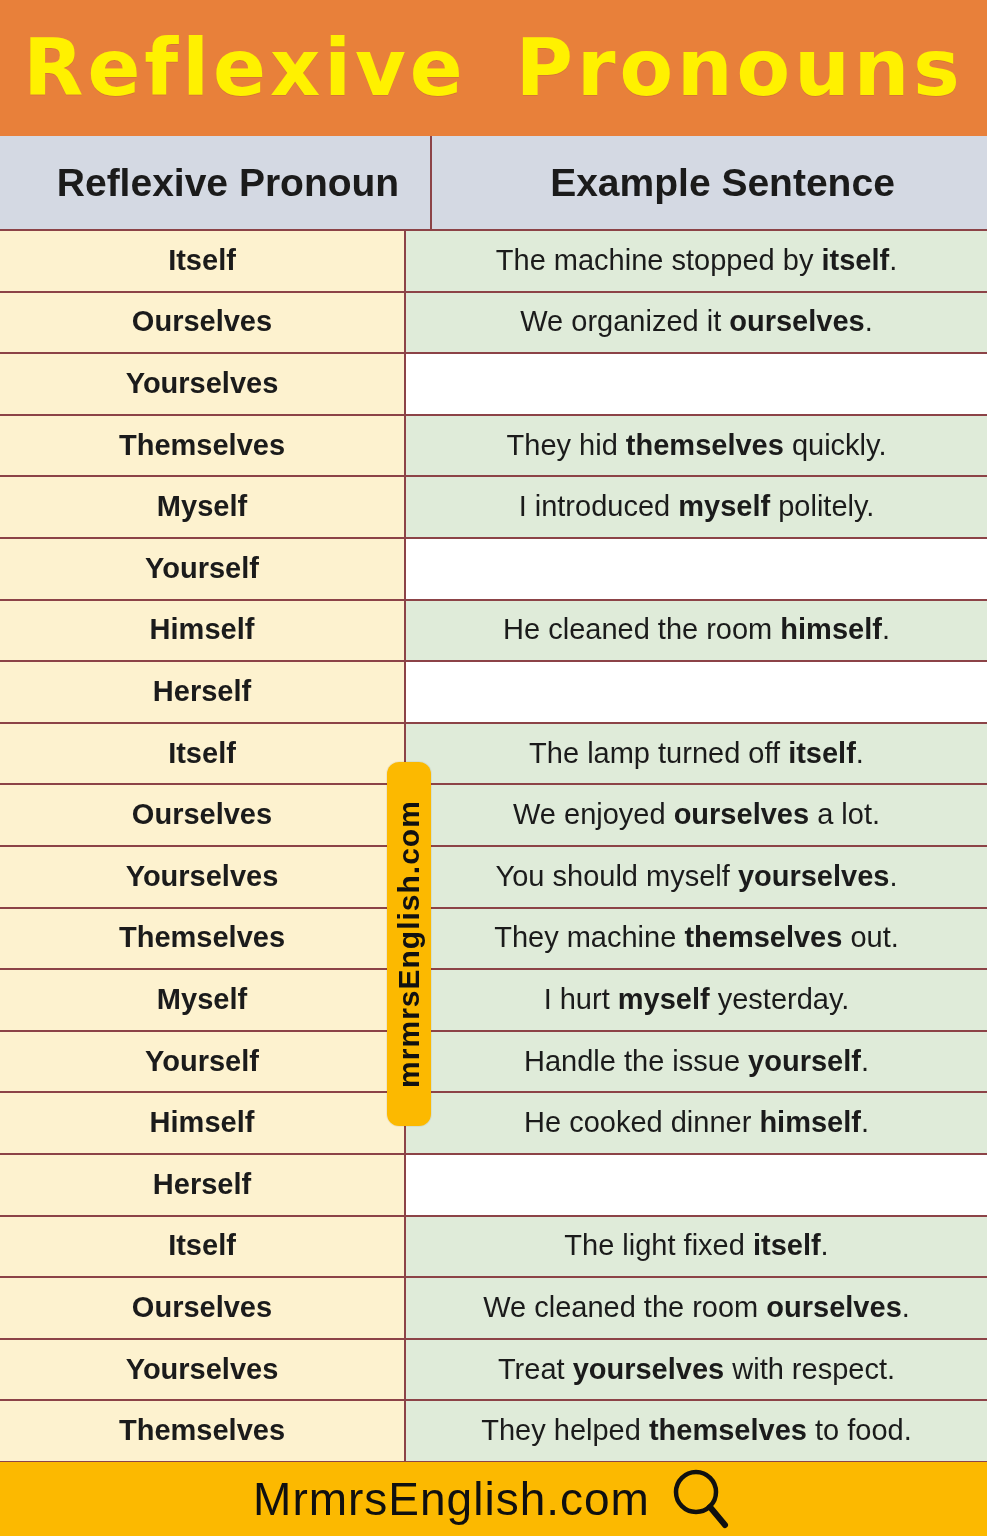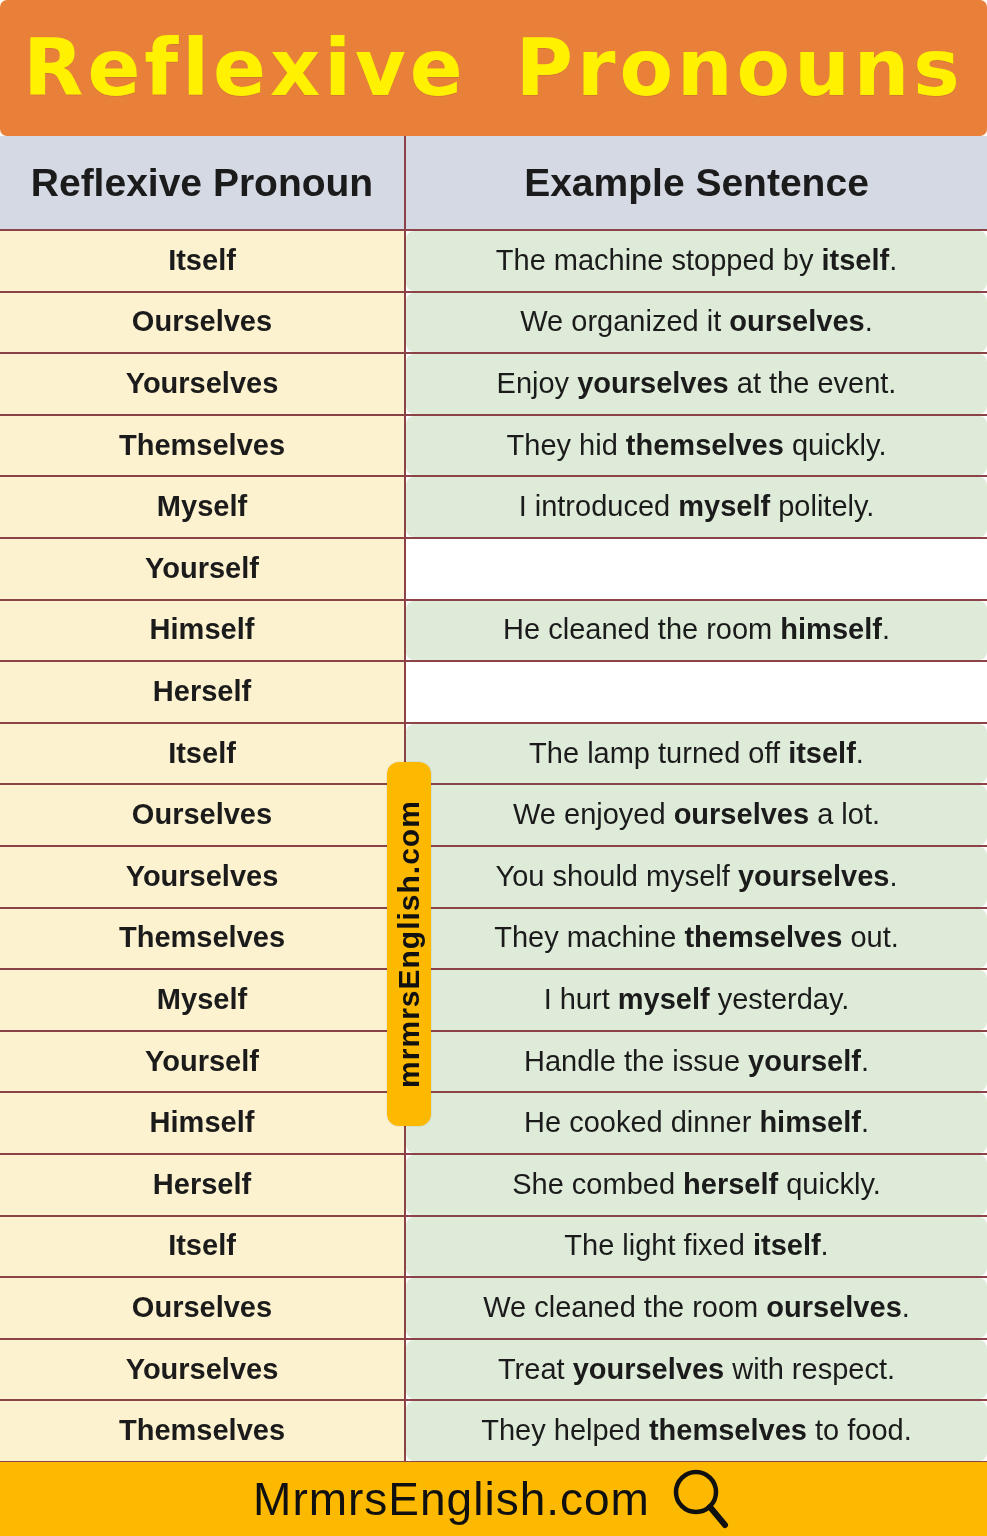--- a/index.html
+++ b/index.html
@@ -16,21 +16,21 @@
   html,body{width:987px;height:1536px;overflow:hidden;}
   body{
     font-family:"Liberation Sans", sans-serif;
     color:var(--ink);
     background:#fff;
     position:relative;
   }
   .banner{
     height:136px;
     background:var(--orange);
-    display:flex;align-items:center;justify-content:center;border-radius:7px;
+    display:flex;align-items:center;justify-content:center;
   }
   .banner h1{
     font-family:"DejaVu Sans", sans-serif;
     font-weight:bold;
     font-size:78px;
     letter-spacing:4px;
     color:var(--yellow);
     text-shadow:0 1px 0 rgba(0,0,0,.08);
     word-spacing:18px;
   }
@@ -40,21 +40,21 @@
     border-bottom:1px solid var(--maroon);
   }
   .thead{
     height:95px;flex:0 0 95px;
     display:flex;
     background:var(--header-bg);
     border-bottom:2px solid var(--maroon);
   }
   .th{
     display:flex;align-items:center;justify-content:center;
-    font-weight:bold;font-size:39px;
+    font-weight:bold;font-size:39px;margin-left:26px;
   }
   .col-left{width:406px;flex:0 0 406px;border-right:2px solid var(--maroon);}
   .col-right{flex:1;}
   .tbody{flex:1;display:flex;flex-direction:column;}
   .row{
     flex:1;display:flex;
     border-bottom:2px solid var(--maroon);
   }
   .row:last-child{border-bottom:none;}
   .cell{
@@ -63,21 +63,20 @@
   }
   .cell.left{
     width:406px;flex:0 0 406px;
     background:var(--cream);
     border-right:2px solid var(--maroon);
     font-weight:bold;
   }
   .cell.right{
     flex:1;background:var(--green);
     padding:0 14px;
-    border-radius:8px;
   }
   .cell.right b{font-weight:bold;}
   .watermark{
     position:absolute;
     left:387px;top:762px;width:44px;height:364px;
     background:var(--gold);
     border-radius:12px;
     z-index:5;
     box-shadow:0 0 0 1px rgba(0,0,0,.05);
   }
@@ -127,23 +126,20 @@
         </div>
     <div class="cell right">
           <span><span>We organized it </span><b>ourselves</b><span>.</span></span>
         </div>
   </div>
 
   <div class="row">
     <div class="cell left">
           <span>Yourselves</span>
         </div>
-    <div class="cell right">
-          <span><span>Enjoy </span><b>yourselves</b><span> at the event.</span></span>
-        </div>
   </div>
 
   <div class="row">
     <div class="cell left">
           <span>Themselves</span>
         </div>
     <div class="cell right">
           <span><span>They hid </span><b>themselves</b><span> quickly.</span></span>
         </div>
   </div>
@@ -237,23 +233,20 @@
           <span>Himself</span>
         </div>
     <div class="cell right">
           <span><span>He cooked dinner </span><b>himself</b><span>.</span></span>
         </div>
   </div>
 
   <div class="row">
     <div class="cell left">
           <span>Herself</span>
-        </div>
-    <div class="cell right">
-          <span><span>She combed </span><b>herself</b><span> quickly.</span></span>
         </div>
   </div>
 
   <div class="row">
     <div class="cell left">
           <span>Itself</span>
         </div>
     <div class="cell right">
           <span><span>The light fixed </span><b>itself</b><span>.</span></span>
         </div>

